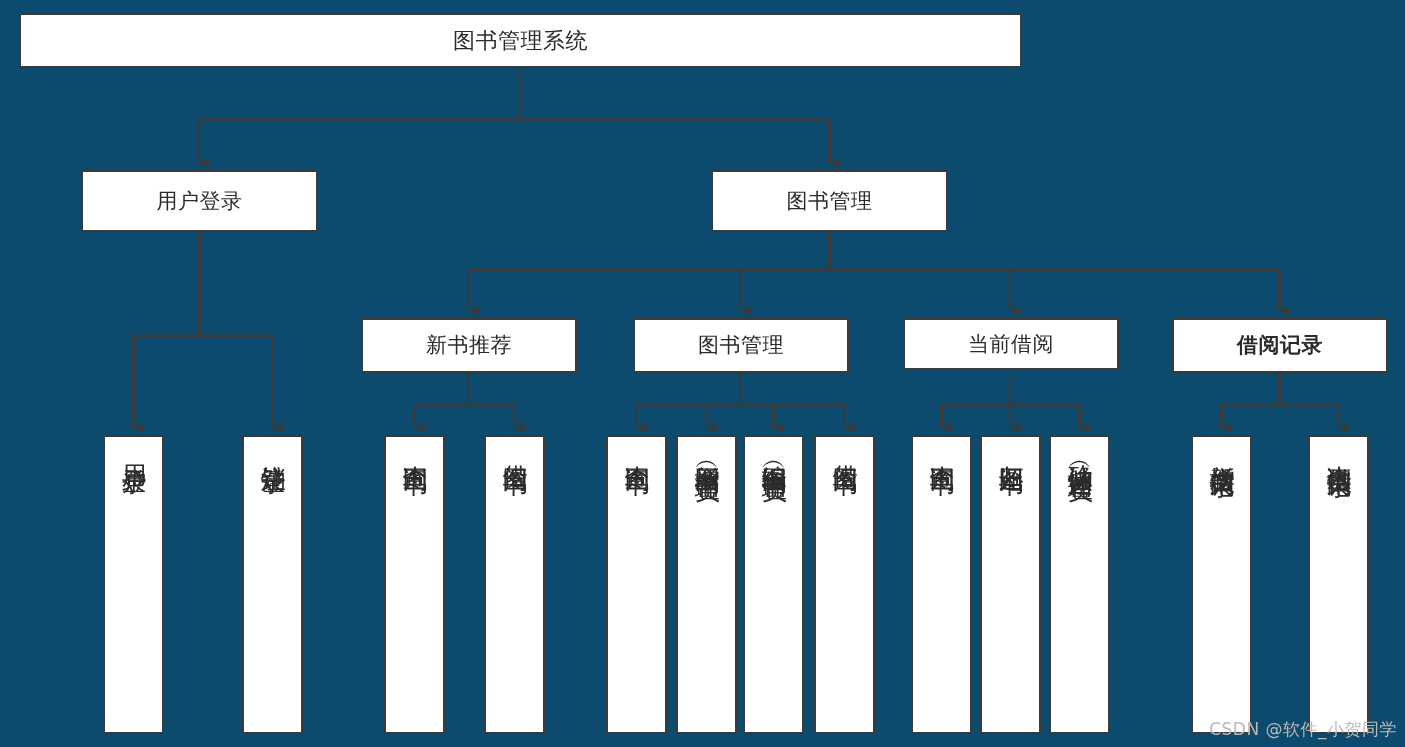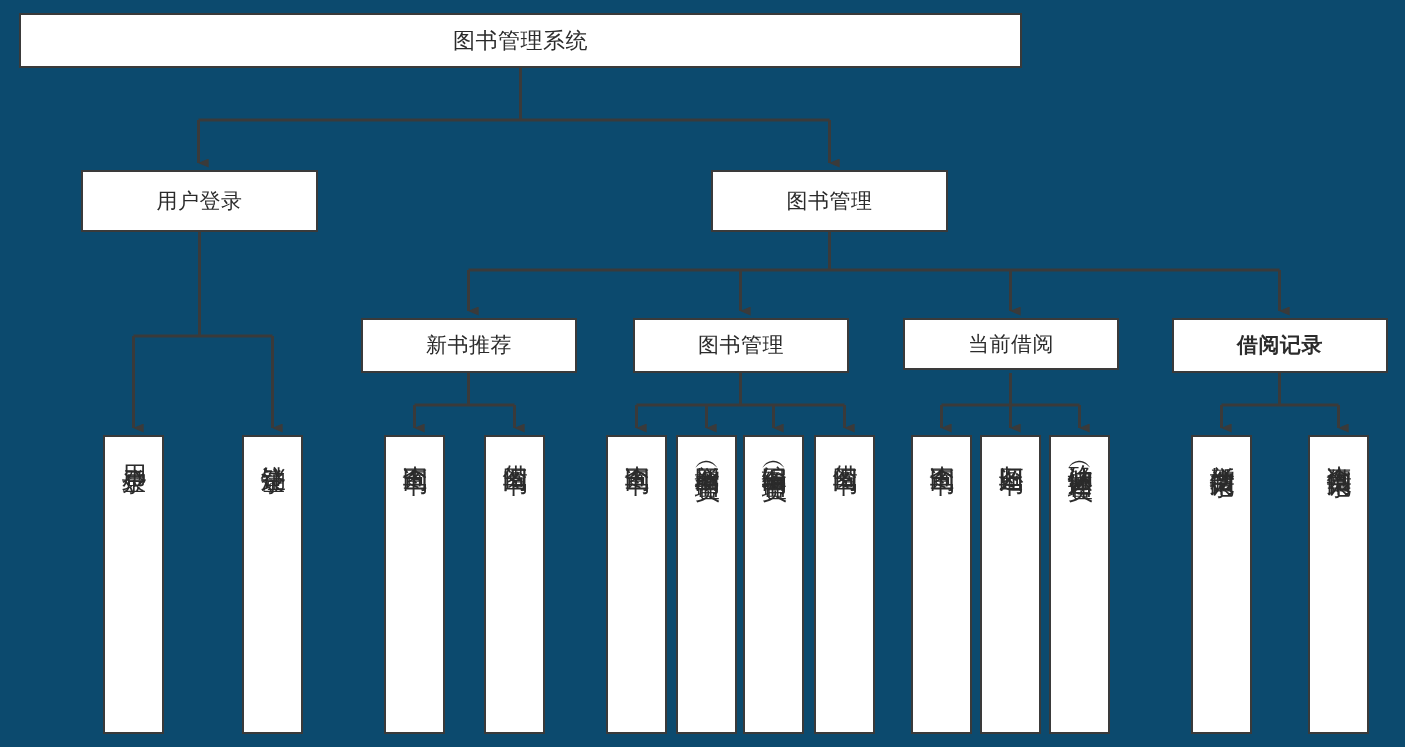--- a/index.html
+++ b/index.html
@@ -191,13 +191,14 @@
     <span class="node-label">确认归还（管理员）</span>
   </div>
 
   <div class="node vertical" style="left:1191px; top:435px; width:61px; height:299px;">
     <span class="node-label">新增借阅记录</span>
   </div>
   <div class="node vertical" style="left:1308px; top:435px; width:61px; height:299px;">
     <span class="node-label">查询借阅记录</span>
   </div>
 
+  <div class="watermark">CSDN @软件_小贺同学</div>
 </div>
 
 </body></html>

